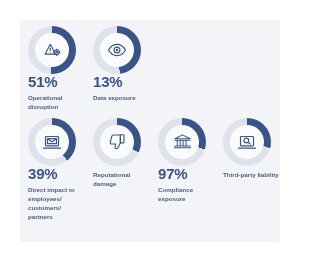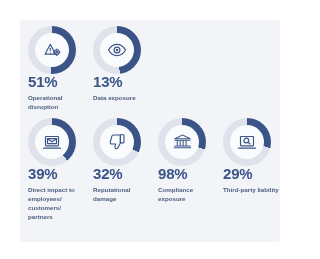--- a/index.html
+++ b/index.html
@@ -162,58 +162,56 @@
         <div class="donut" style="background: conic-gradient(rgb(58, 84, 136) 0deg, rgb(58, 84, 136) 115.2deg, rgb(223, 226, 234) 115.2deg, rgb(223, 226, 234) 360deg);">
           <div class="hole">
             <span>
               <svg width="19" height="19" viewBox="0 0 24 24" fill="none" stroke="#3a5488" stroke-width="1.4" stroke-linecap="round" stroke-linejoin="round">
                 <path d="M15.6 3.4 h3.4 a1.2 1.2 0 0 1 1.2 1.2 v8 a1.2 1.2 0 0 1 -1.2 1.2 h-3.4 Z"></path>
                 <path d="M15.6 13.8 L12.2 20.4 a2 2 0 0 1 -3.4 -1.9 l1 -3.4 H4.6 a1.8 1.8 0 0 1 -1.7 -2.4 l2 -7.5 a1.8 1.8 0 0 1 1.7 -1.4 h9 Z"></path>
               </svg>
             </span>
           </div>
         </div>
-        <div class="pct">32%</div>
         <div class="label">Reputational damage</div>
       </div>
 
       <div class="stat-cell">
         <div class="donut" style="background: conic-gradient(rgb(58, 84, 136) 0deg, rgb(58, 84, 136) 108deg, rgb(223, 226, 234) 108deg, rgb(223, 226, 234) 360deg);">
           <div class="hole">
             <span>
               <svg width="19" height="19" viewBox="0 0 24 24" fill="none" stroke="#3a5488" stroke-width="1.3" stroke-linecap="round" stroke-linejoin="round">
                 <path d="M2.4 8.6 L12 3.6 L21.6 8.6 Z"></path>
                 <line x1="2.4" y1="10.4" x2="21.6" y2="10.4"></line>
                 <line x1="5.4" y1="10.8" x2="5.4" y2="17"></line>
                 <line x1="9.1" y1="10.8" x2="9.1" y2="17"></line>
                 <line x1="12.8" y1="10.8" x2="12.8" y2="17"></line>
                 <line x1="16.5" y1="10.8" x2="16.5" y2="17"></line>
                 <line x1="2.4" y1="17.6" x2="21.6" y2="17.6"></line>
                 <line x1="1.6" y1="19.8" x2="22.4" y2="19.8"></line>
               </svg>
             </span>
           </div>
         </div>
-        <div class="pct">98%</div>
+        <div class="pct">97%</div>
         <div class="label">Compliance exposure</div>
       </div>
 
       <div class="stat-cell">
         <div class="donut" style="background: conic-gradient(rgb(58, 84, 136) 0deg, rgb(58, 84, 136) 104.4deg, rgb(223, 226, 234) 104.4deg, rgb(223, 226, 234) 360deg);">
           <div class="hole">
             <span>
               <svg width="20" height="20" viewBox="0 0 24 24" fill="none" stroke="#3a5488" stroke-width="1.4" stroke-linecap="round" stroke-linejoin="round">
                 <rect x="4.2" y="5.4" width="15.6" height="11.2" rx="0.9"></rect>
                 <path d="M1.8 19.4 h20.4"></path>
                 <circle cx="11.2" cy="10.2" r="2.9"></circle>
                 <line x1="13.4" y1="12.4" x2="15.6" y2="14.4"></line>
               </svg>
             </span>
           </div>
         </div>
-        <div class="pct">29%</div>
         <div class="label">Third-party liability</div>
       </div>
 
     </div>
 
   </div>
 </div>
 
 </body></html>

